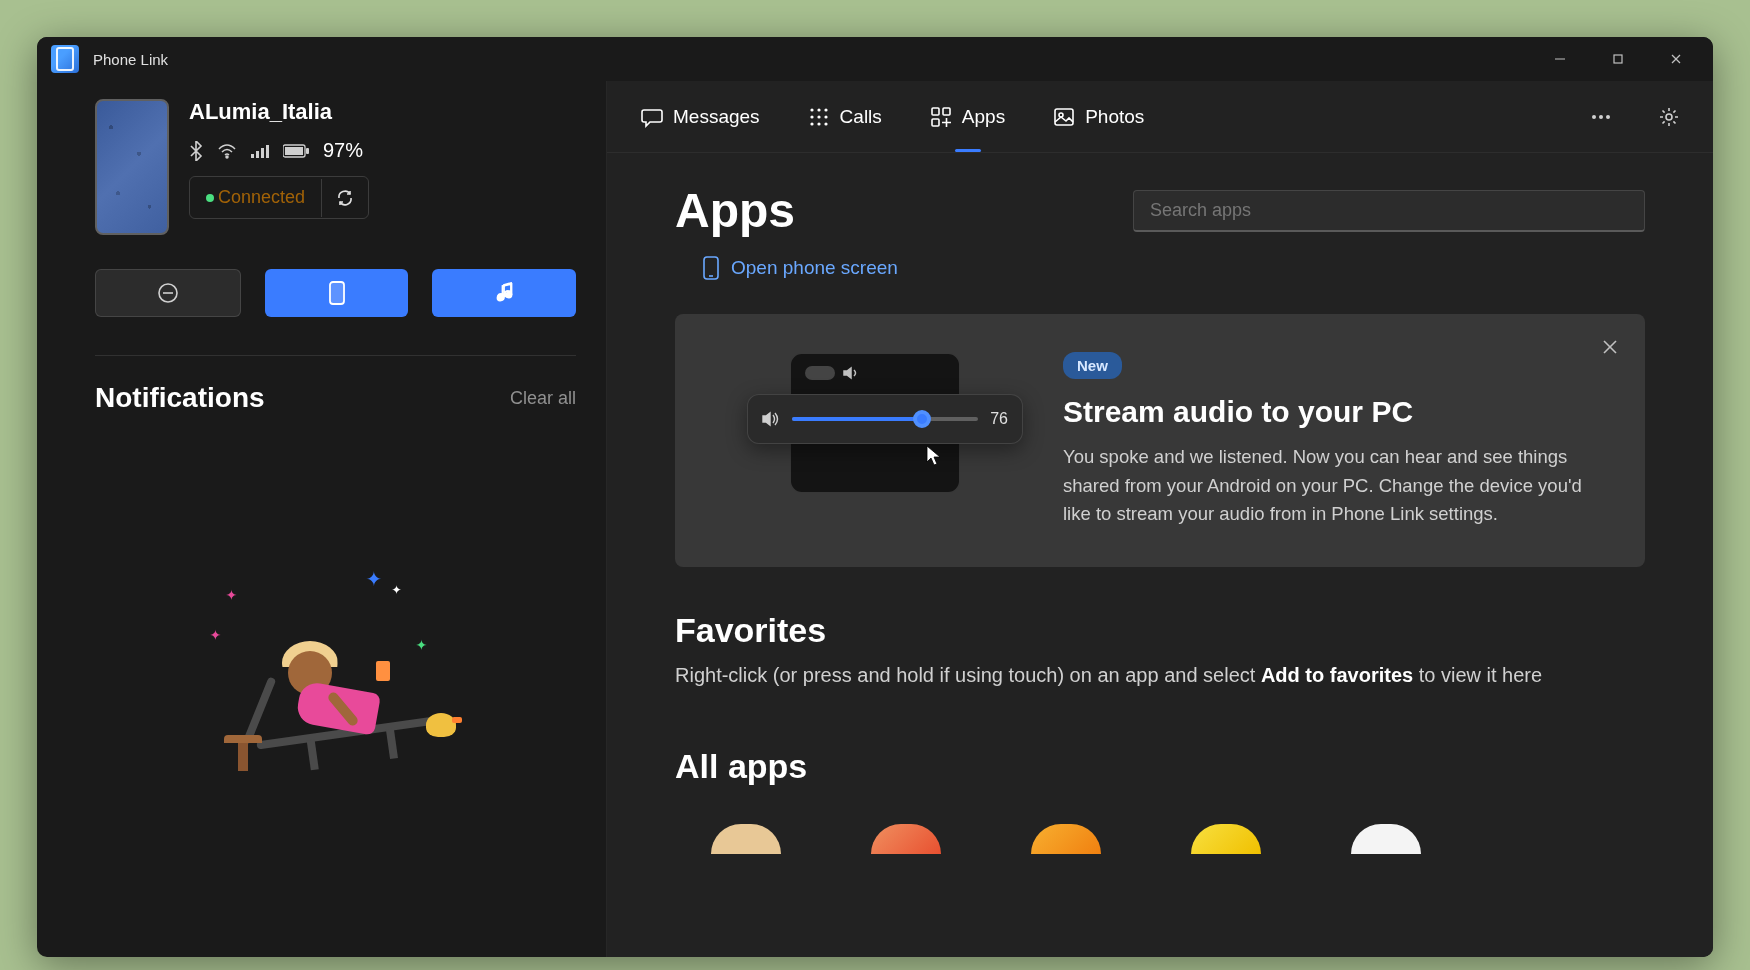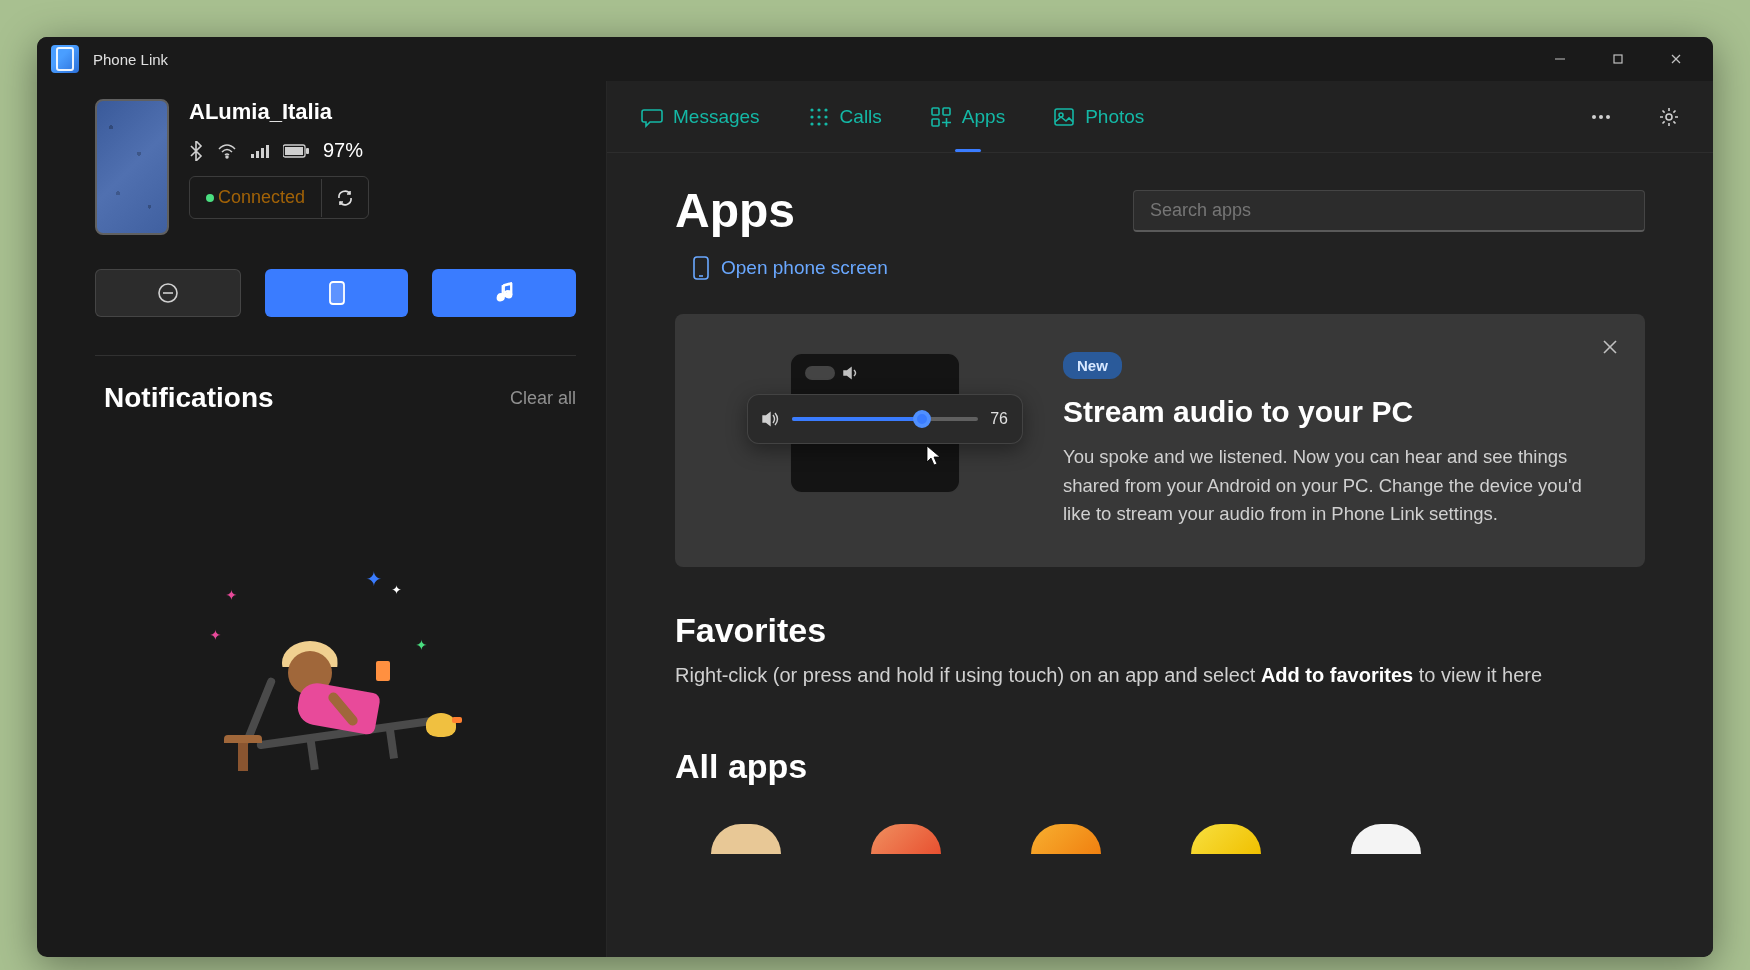--- a/index.html
+++ b/index.html
@@ -187,21 +187,20 @@
   }
   .notif-head {
     display: flex;
     align-items: center;
     justify-content: space-between;
   }
   .notif-title {
     color: #ffffff;
     font-size: 28px;
     font-weight: 600;
-    margin-left: 9px;
   }
   .clear-all {
     color: #909090;
     font-size: 18px;
     cursor: pointer;
   }
   .empty-state {
     flex: 1;
     display: flex;
     flex-direction: column;
@@ -363,21 +362,21 @@
     display: flex;
     align-items: center;
     padding: 0 24px;
     border-bottom: 1px solid rgba(255,255,255,0.05);
     gap: 28px;
   }
   .tab {
     display: flex;
     align-items: flex-end;
     gap: 10px;
-    color: #14b8a6;
+    color: #ffffff;
     font-size: 19px;
     padding: 8px 10px;
     position: relative;
     cursor: pointer;
   }
   .tab.active::after {
     content: '';
     position: absolute;
     bottom: -16px;
     left: 50%;
@@ -432,21 +431,21 @@
     font-size: 18px;
     padding: 0 16px;
     outline: none;
   }
   .open-screen-link {
     display: flex;
     align-items: center;
     gap: 12px;
     color: #6aa8ff;
     font-size: 19px;
-    margin-left: 18px;
+    margin-left: 28px;
     margin-bottom: 34px;
     cursor: pointer;
     width: fit-content;
   }
   .promo-card {
     background: #383838;
     border-radius: 8px;
     padding: 34px 38px 38px 60px;
     display: flex;
     gap: 48px;

